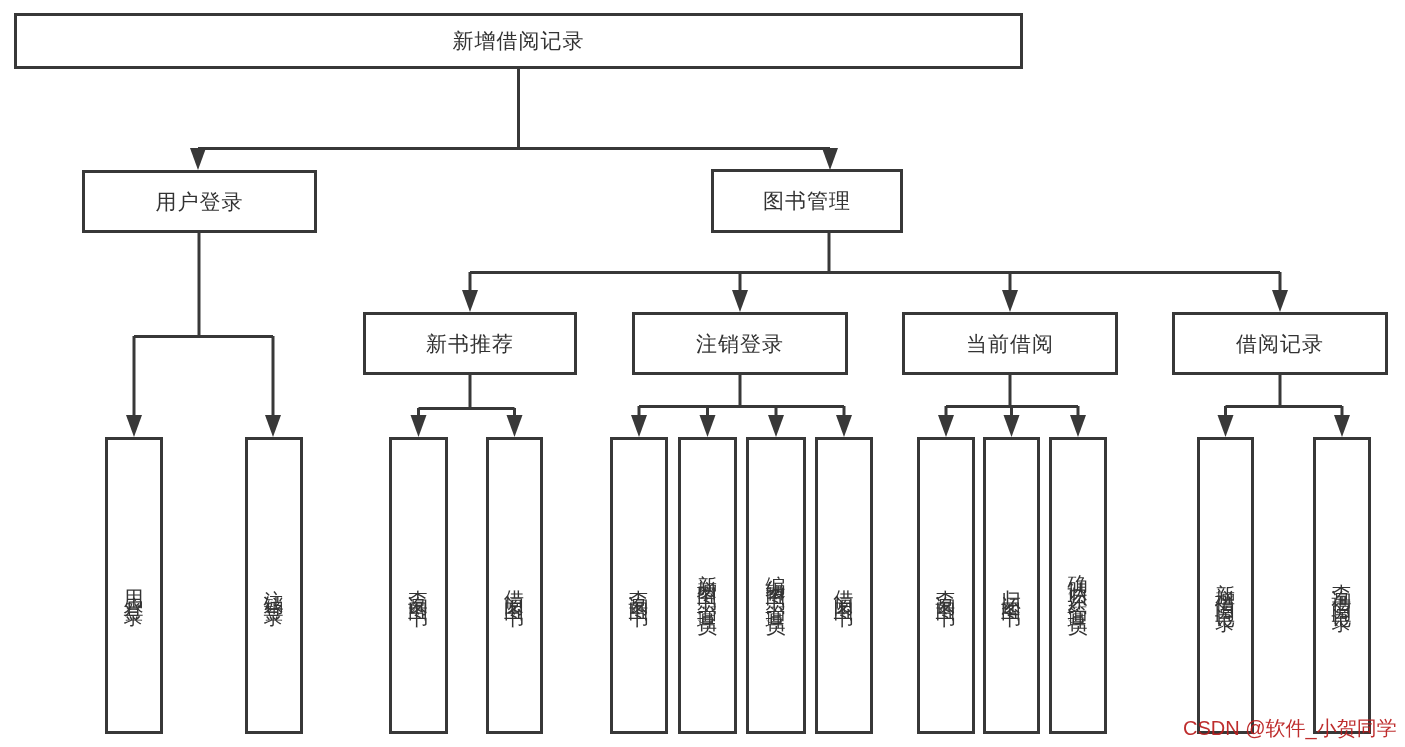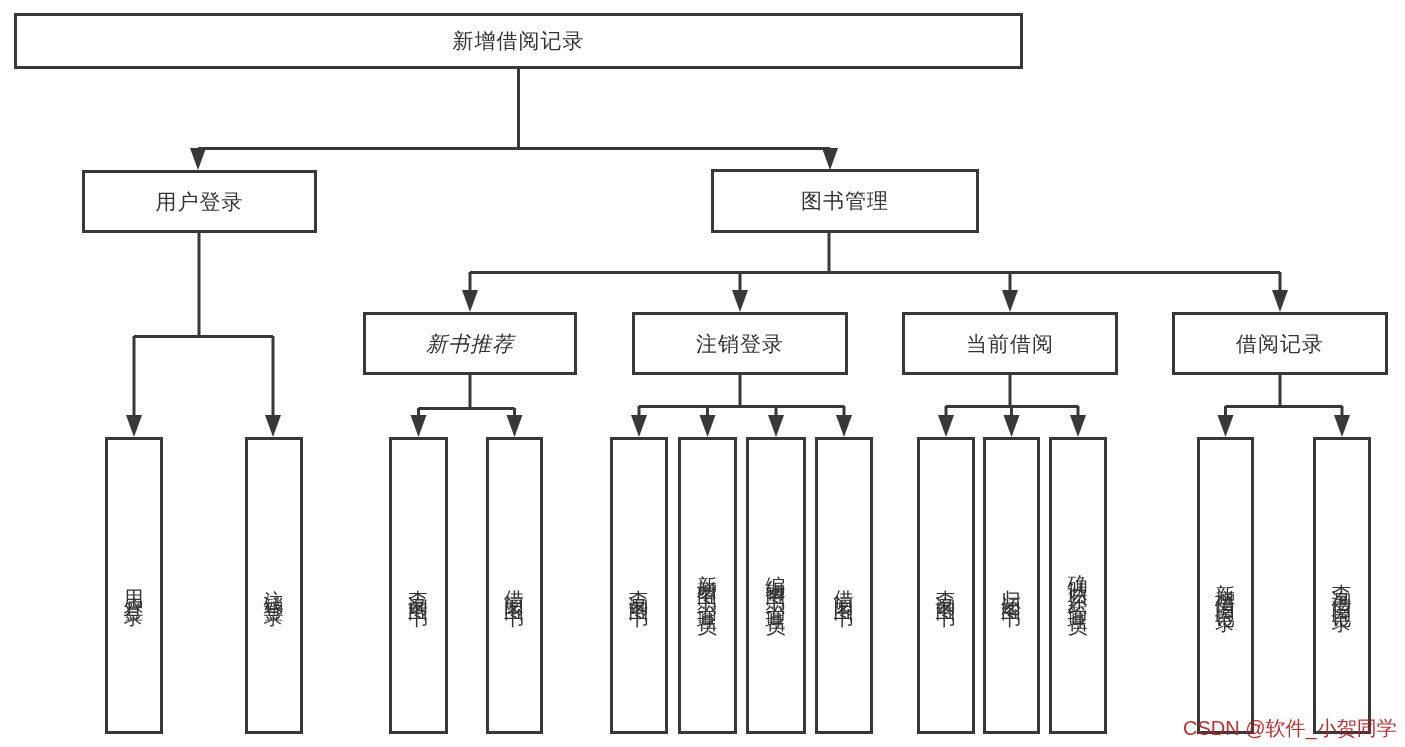--- a/index.html
+++ b/index.html
@@ -120,25 +120,25 @@
     </g>
   </svg>
 
   <div class="node hnode" style="left:14px; top:13px; width:1009px; height:56px;">
     <span>新增借阅记录</span>
   </div>
 
   <div class="node hnode" style="left:82px; top:170px; width:235px; height:63px;">
     <span>用户登录</span>
   </div>
-  <div class="node hnode" style="left:711px; top:169px; width:268px; height:64px;">
+  <div class="node hnode" style="left:711px; top:169px; width:192px; height:64px;">
     <span>图书管理</span>
   </div>
 
-  <div class="node hnode" style="left:363px; top:312px; width:214px; height:63px;font-style:italic;">
+  <div class="node hnode" style="left:363px; top:312px; width:214px; height:63px;">
     <span>新书推荐</span>
   </div>
   <div class="node hnode" style="left:632px; top:312px; width:216px; height:63px;">
     <span>注销登录</span>
   </div>
   <div class="node hnode" style="left:1172px; top:312px; width:216px; height:63px;">
     <span>借阅记录</span>
   </div>
   <div class="node hnode" style="left:902px; top:312px; width:216px; height:63px;">
     <span>当前借阅</span>

